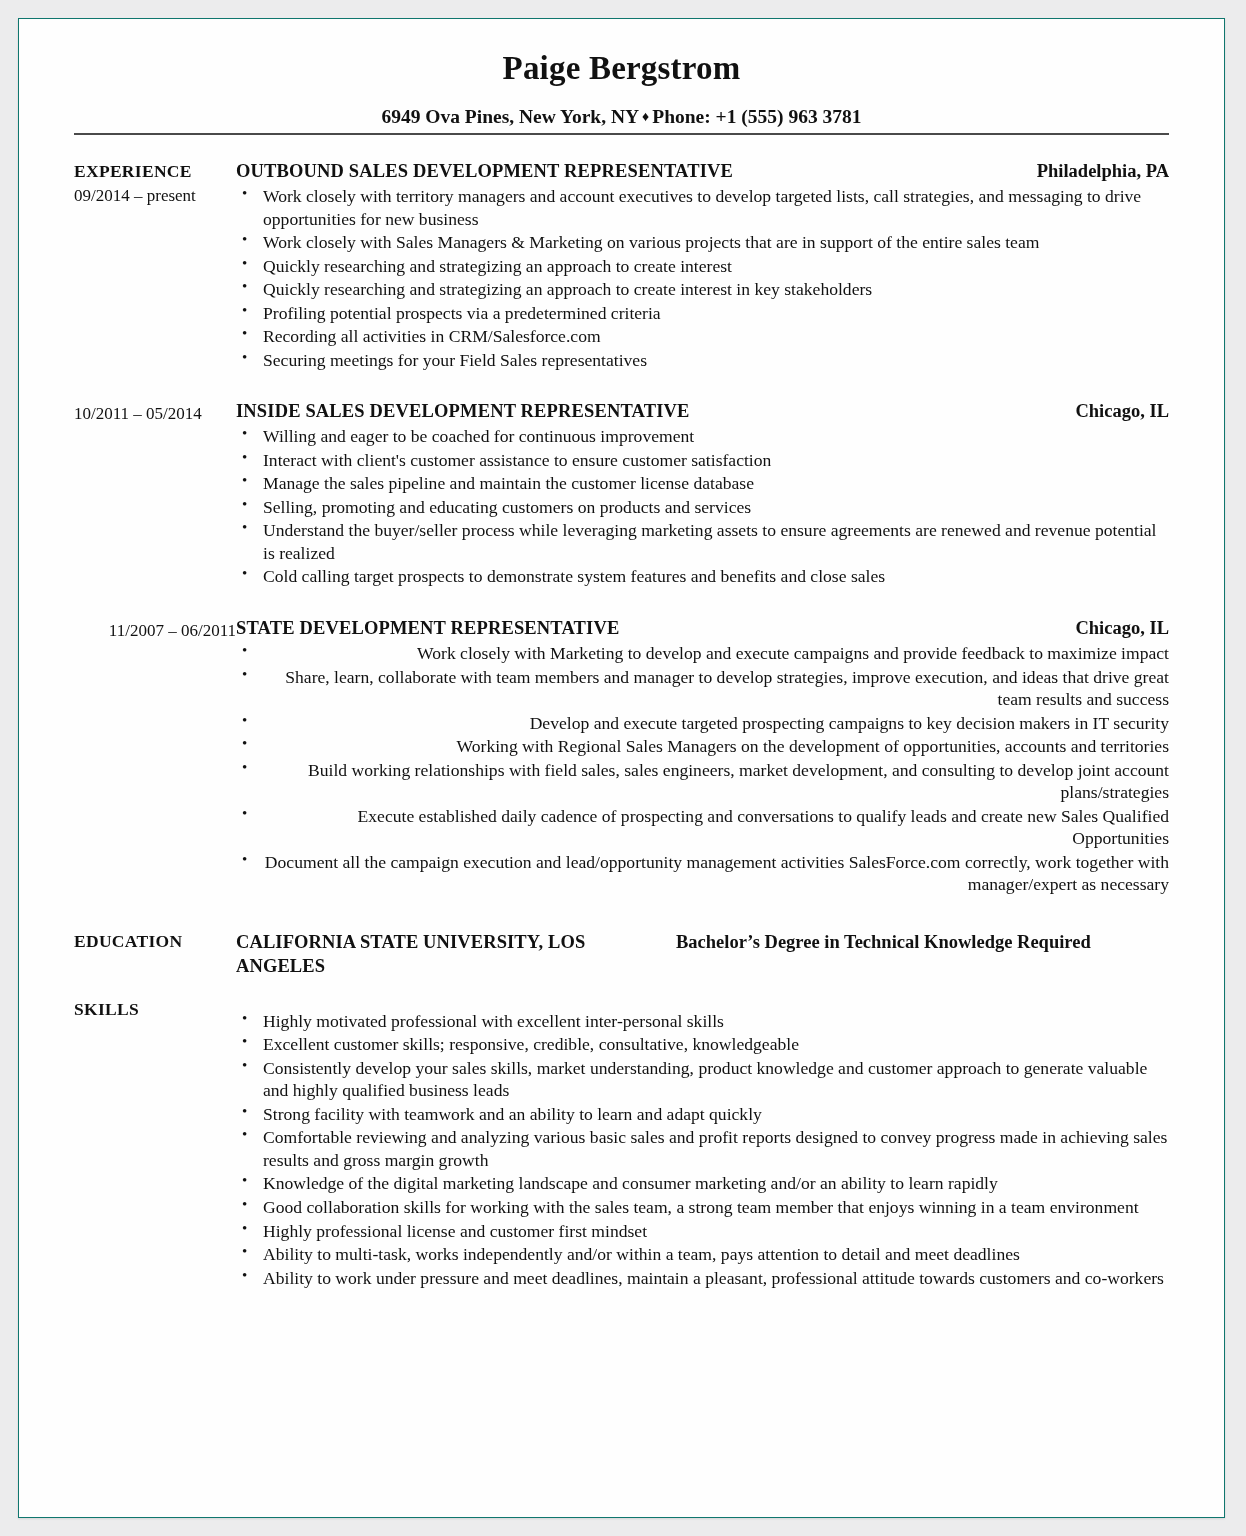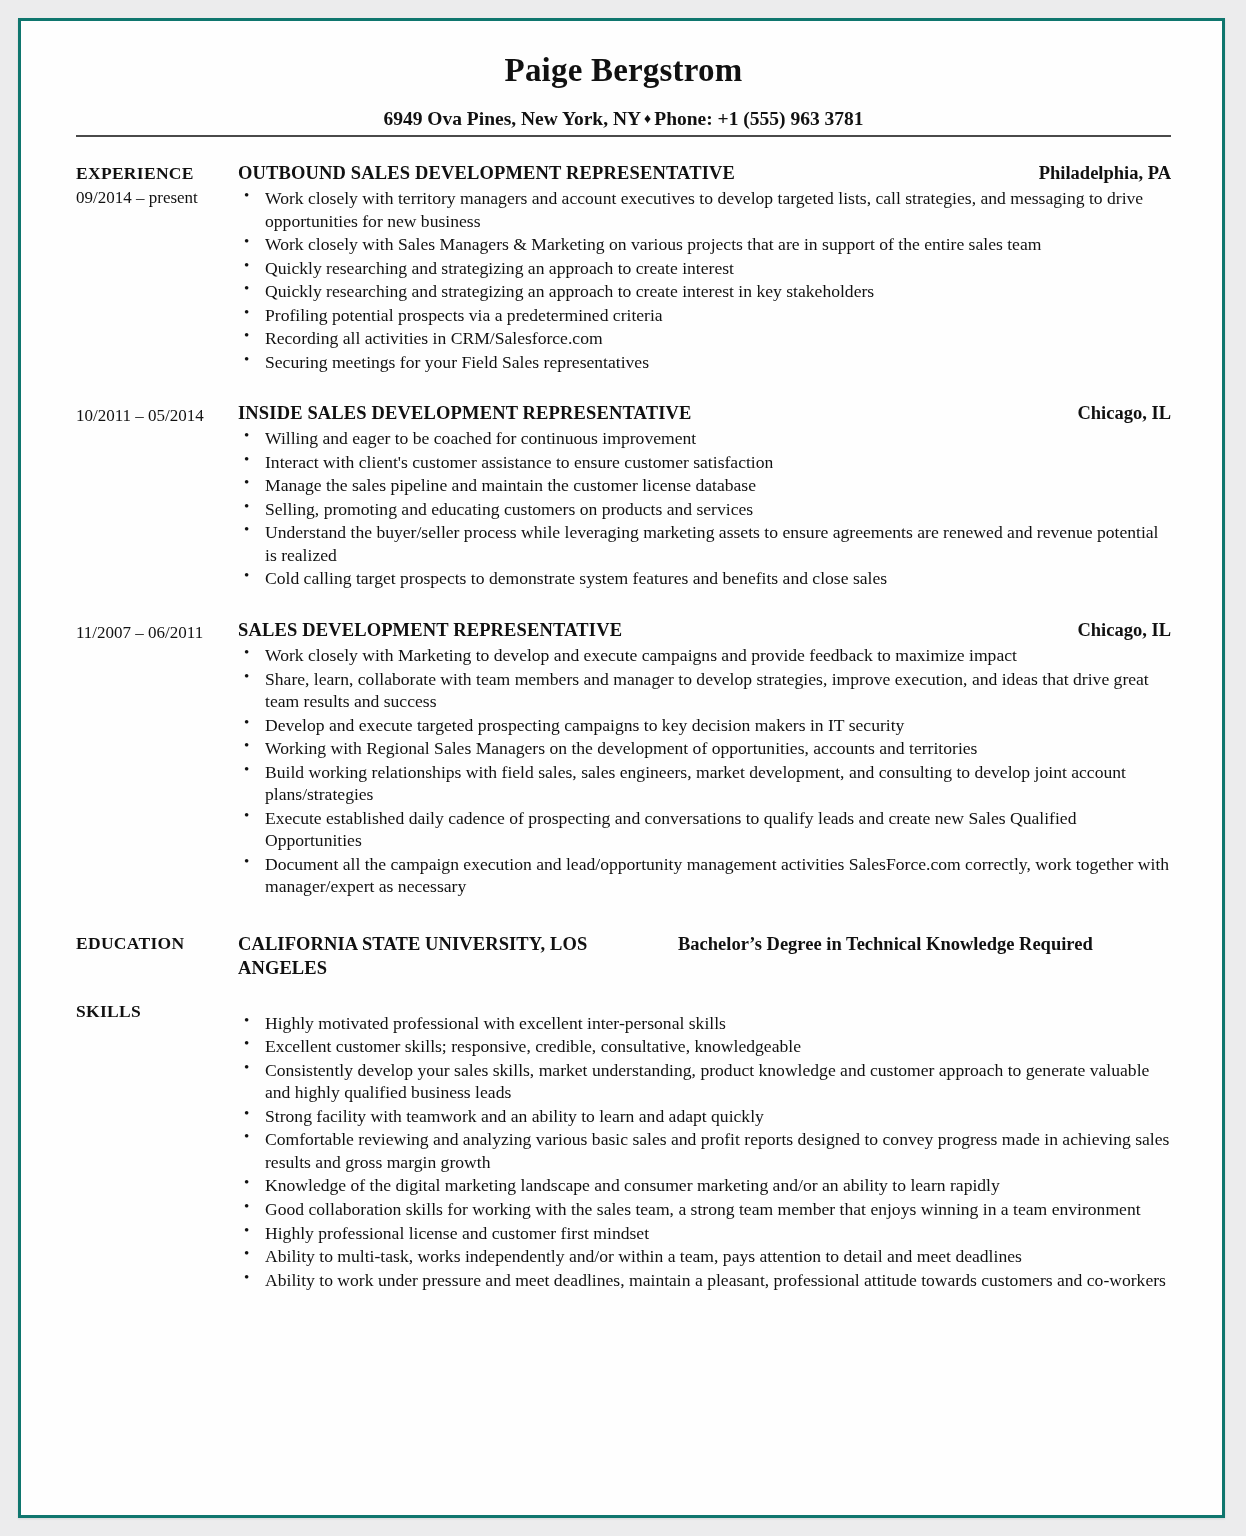--- a/index.html
+++ b/index.html
@@ -14,21 +14,21 @@
     color: #111;
     overflow: hidden;
   }
   .page {
     position: absolute;
     left: 18px;
     top: 18px;
     width: 1207px;
     height: 1500px;
     background: #fefefe;
-    border: 3px solid #0f766e;
+    border: 1px solid #0f766e;
     box-shadow: 0 1px 2px rgba(0,0,0,0.10);
     box-sizing: border-box;
     overflow: hidden;
   }
   .inner {
     position: absolute;
     left: 55px;
     top: 30px;
     width: 1095px;
   }
@@ -118,21 +118,21 @@
   }
   ul.bullets li::before {
     content: "\2022";
     position: absolute;
     left: 6px;
     top: -1px;
     font-size: 15px;
   }
 
   .exp-block { margin-bottom: 28px; }
-  .exp-block.last { margin-bottom: 33px; }
+  .exp-block.last { margin-bottom: 33px; text-align: right; }
 
   
   .edu-row { margin-bottom: 20px; }
   .edu-cols {
     display: flex;
     align-items: flex-start;
   }
   .edu-school {
     width: 440px;
     flex: 0 0 440px;
@@ -205,21 +205,21 @@
               <li>Cold calling target prospects to demonstrate system features and benefits and close sales</li>
             </ul>
           </div>
         </div>
         <div class="row exp-block last">
           <div class="col-left">
             <div class="dates">11/2007 – 06/2011</div>
           </div>
           <div class="col-right">
             <div class="job-head">
-              <div class="job-title">SALES DEVELOPMENT REPRESENTATIVE</div>
+              <div class="job-title">STATE DEVELOPMENT REPRESENTATIVE</div>
               <div class="job-loc">Chicago, IL</div>
             </div>
             <ul class="bullets">
               <li>Work closely with Marketing to develop and execute campaigns and provide feedback to maximize impact</li>
               <li>Share, learn, collaborate with team members and manager to develop strategies, improve execution, and ideas that drive great team results and success</li>
               <li>Develop and execute targeted prospecting campaigns to key decision makers in IT security</li>
               <li>Working with Regional Sales Managers on the development of opportunities, accounts and territories</li>
               <li>Build working relationships with field sales, sales engineers, market development, and consulting to develop joint account plans/strategies</li>
               <li>Execute established daily cadence of prospecting and conversations to qualify leads and create new Sales Qualified Opportunities</li>
               <li>Document all the campaign execution and lead/opportunity management activities SalesForce.com correctly, work together with manager/expert as necessary</li>

